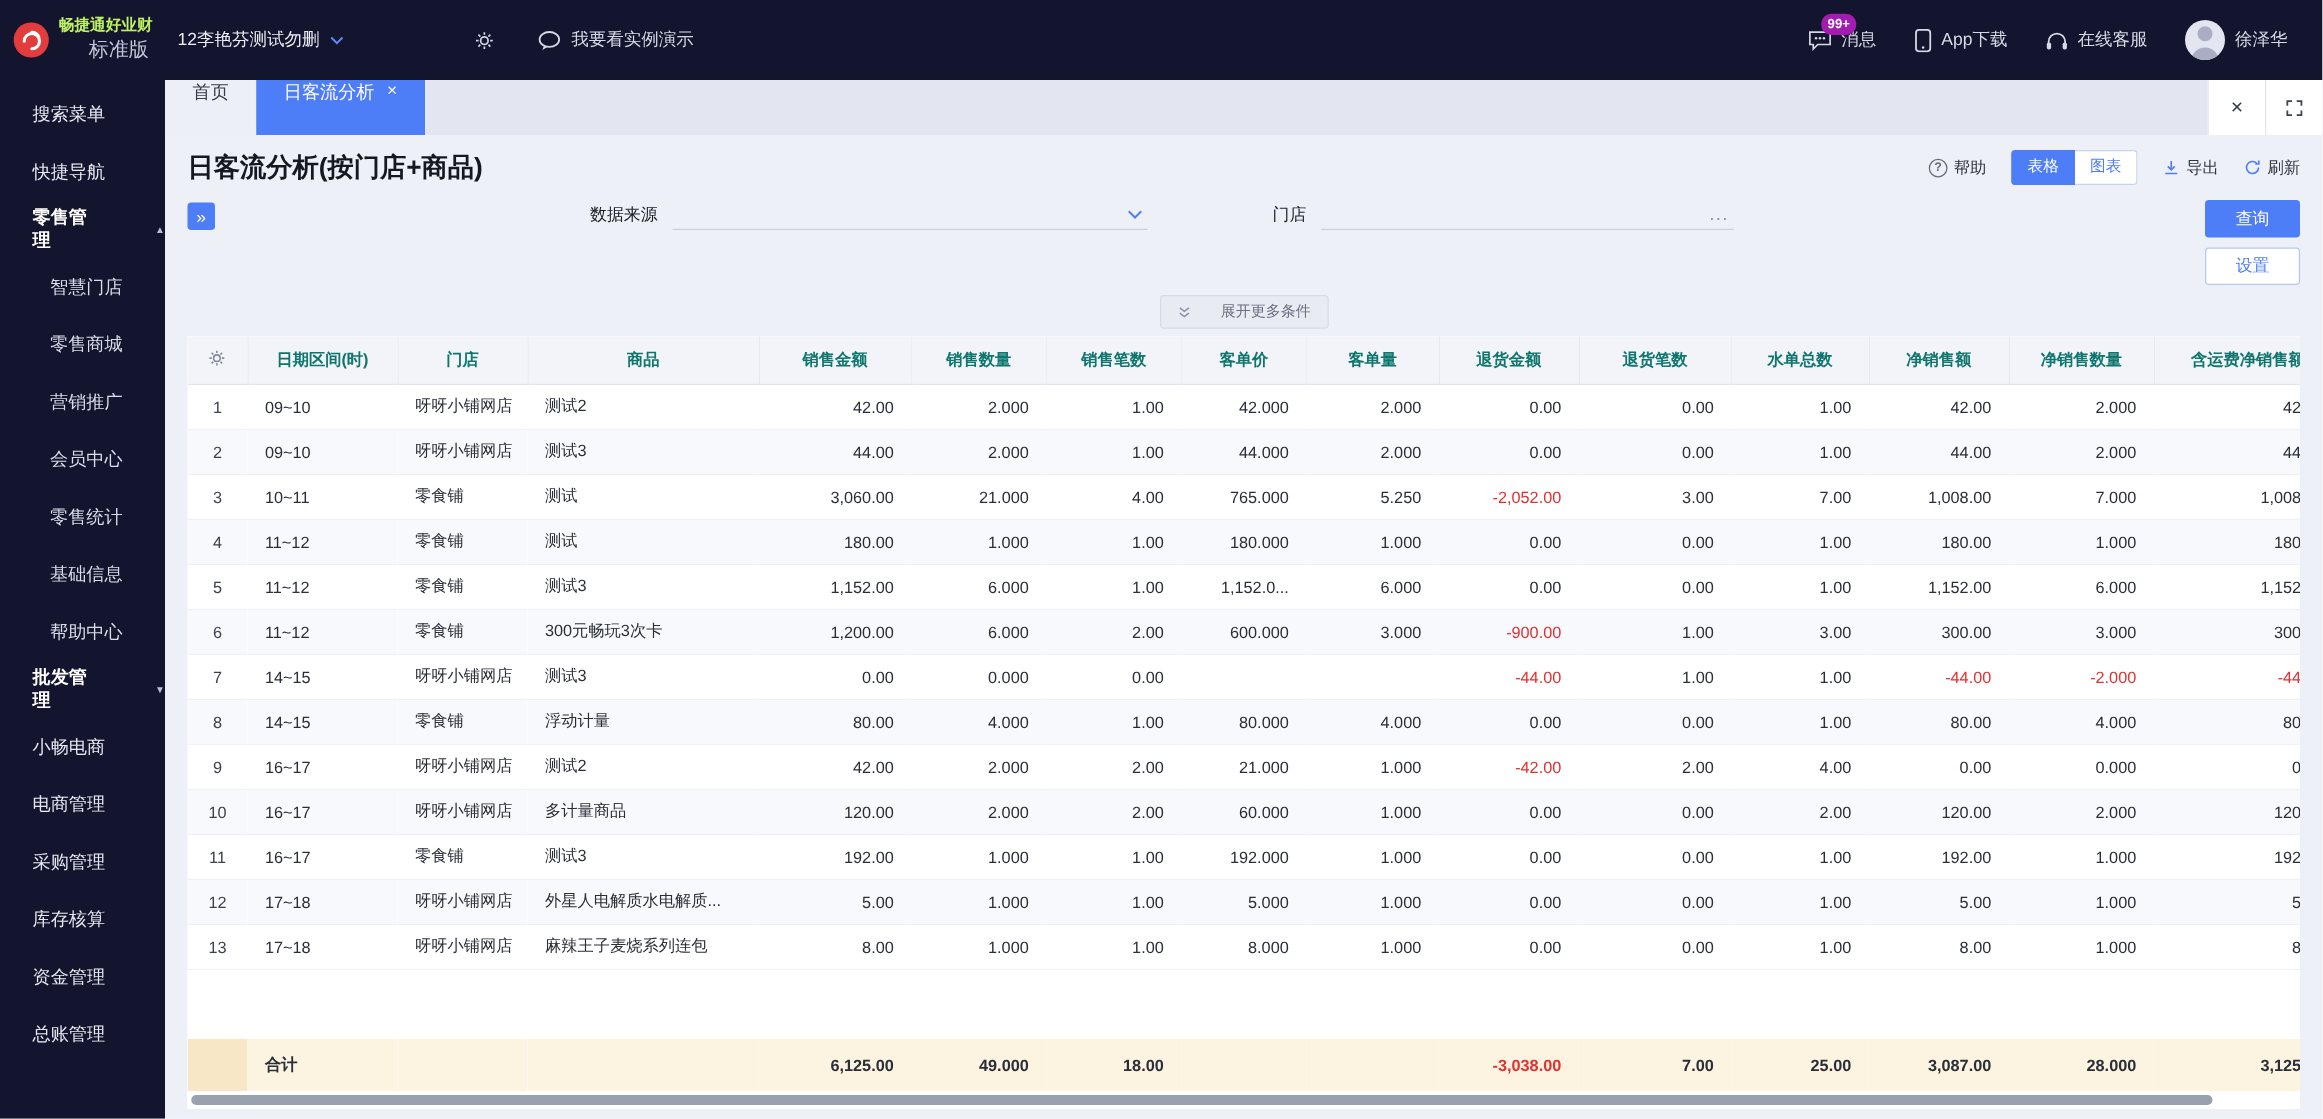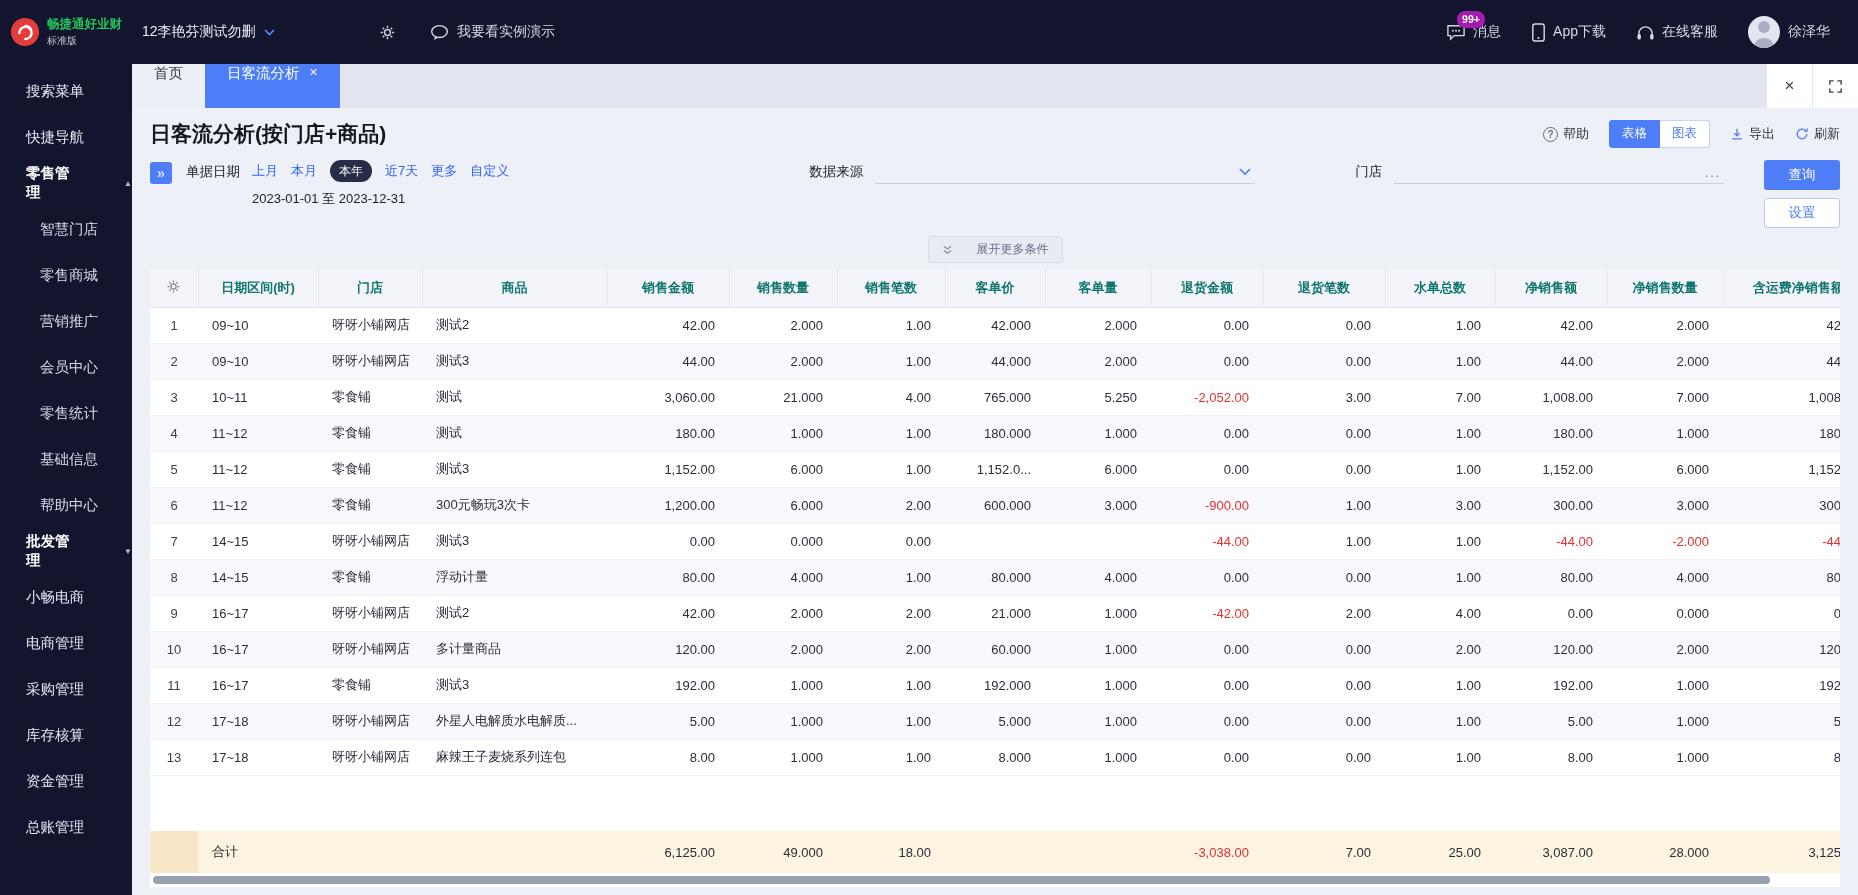--- a/index.html
+++ b/index.html
@@ -3,22 +3,22 @@
 <meta charset="utf-8">
 <style>
   *{margin:0;padding:0;box-sizing:border-box;}
   html,body{width:1858px;height:895px;overflow:hidden;}
   body{font-family:"Liberation Sans","DejaVu Sans",sans-serif;background:#eef0f8;color:#23262e;}
   .app{display:flex;flex-direction:column;height:100%;}
 
   
   .topbar{height:64px;background:#13142d;display:flex;align-items:center;flex-shrink:0;color:#d6d9e6;font-size:14px;}
   .logo{width:132px;min-width:132px;display:flex;align-items:center;gap:7px;padding-left:10px;}
-  .logo-name{font-size:12.5px;font-weight:bold;color:#22c55e;line-height:1.2;}
-  .logo-sub{font-size:10px;color:#c2c6d8;margin-top:2px;}
+  .logo-name{font-size:12.5px;font-weight:bold;color:#bef264;line-height:1.2;}
+  .logo-sub{font-size:16px;color:#c2c6d8;margin-top:2px;margin-left:24px;}
   .account{display:flex;align-items:center;gap:8px;margin-left:10px;min-width:235px;color:#eceef6;cursor:pointer;}
   .tb-gear{display:flex;cursor:pointer;margin-left:2px;}
   .demo{display:flex;align-items:center;gap:8px;margin-left:34px;cursor:pointer;}
   .topbar-right{margin-left:auto;display:flex;align-items:center;gap:30px;padding-right:28px;}
   .tbitem{display:flex;align-items:center;gap:7px;cursor:pointer;}
   .msg{position:relative;}
   .badge{position:absolute;top:-12px;left:11px;background:#a21caf;color:#fff;font-size:10.5px;line-height:1;padding:3px 5px;border-radius:8px;font-weight:bold;}
   .user{display:flex;align-items:center;gap:8px;cursor:pointer;}
   .avatar{width:32px;height:32px;border-radius:50%;background:#e3e5f0;position:relative;overflow:hidden;display:inline-block;}
   .avatar::before{content:"";position:absolute;width:12px;height:12px;border-radius:50%;background:#a9aec4;top:5px;left:10px;}
@@ -84,21 +84,21 @@
   table{border-collapse:collapse;table-layout:fixed;width:1723px;}
   thead th{height:38px;background:#f3f4fa;font-size:13px;font-weight:bold;color:#0f766e;border-bottom:1px solid #e2e5ee;border-right:1px solid #e7e9f2;text-align:center;padding:0 8px;overflow:hidden;white-space:nowrap;}
   thead th:last-child{border-right:none;}
   tbody td{height:36px;font-size:13px;color:#2a2e38;border-bottom:1px solid #f0f1f6;padding:0 14px;white-space:nowrap;overflow:hidden;}
   #main-table tbody tr:nth-child(even){background:#f8f9fc;}
   td.cen{text-align:center;color:#3c414d;padding:0 4px;}
   td.left{text-align:left;}
   td.num{text-align:right;}
   td.neg{color:#e03131;}
   .spacer{flex:1;min-height:10px;background:#fff;}
-  #sum-table td{height:42px;background:#fcf3e1;font-weight:normal;font-size:13px;border:none;}
+  #sum-table td{height:42px;background:#fcf3e1;font-weight:bold;font-size:13px;border:none;}
   #sum-table td.first{background:#f7e7c7;}
   .hscroll{height:14px;display:flex;align-items:center;background:#fff;padding:0 3px;}
   .hthumb{height:8px;width:96%;background:#9aa1ae;border-radius:4px;cursor:pointer;}
 </style>
 </head>
 <body>
 
 <div class="app">
 
   <header class="topbar">
@@ -268,34 +268,20 @@
               <svg width="14" height="14" viewBox="0 0 16 16">
                   <path d="M13.5 8a5.5 5.5 0 1 1-1.6-3.9M13.8 1.6v3.2h-3.2" stroke="#4e7df8" stroke-width="1.5" fill="none"></path>
                 </svg>
               <span>刷新</span>
             </div>
           </div>
         </div>
 
         <div class="filter-row">
           <div class="panel-toggle">»</div>
-          <div class="f-datewrap">
-            <span class="f-label">单据日期</span>
-            <div>
-              <div class="date-opts">
-                  <span class="opt">上月</span>
-                  <span class="opt">本月</span>
-                  <span class="opt sel">本年</span>
-                  <span class="opt">近7天</span>
-                  <span class="opt">更多</span>
-                  <span class="opt">自定义</span>
-                </div>
-              <div class="date-range">2023-01-01 至 2023-12-31</div>
-            </div>
-          </div>
           <div class="f-ds">
             <span class="f-label">数据来源</span>
             <div class="u-field">
               <svg width="12" height="8" viewBox="0 0 12 8">
                   <path d="M1 1l5 5 5-5" stroke="#4e7df8" stroke-width="1.6" fill="none"></path>
                 </svg>
             </div>
           </div>
           <div class="f-store">
             <span class="f-label">门店</span>

